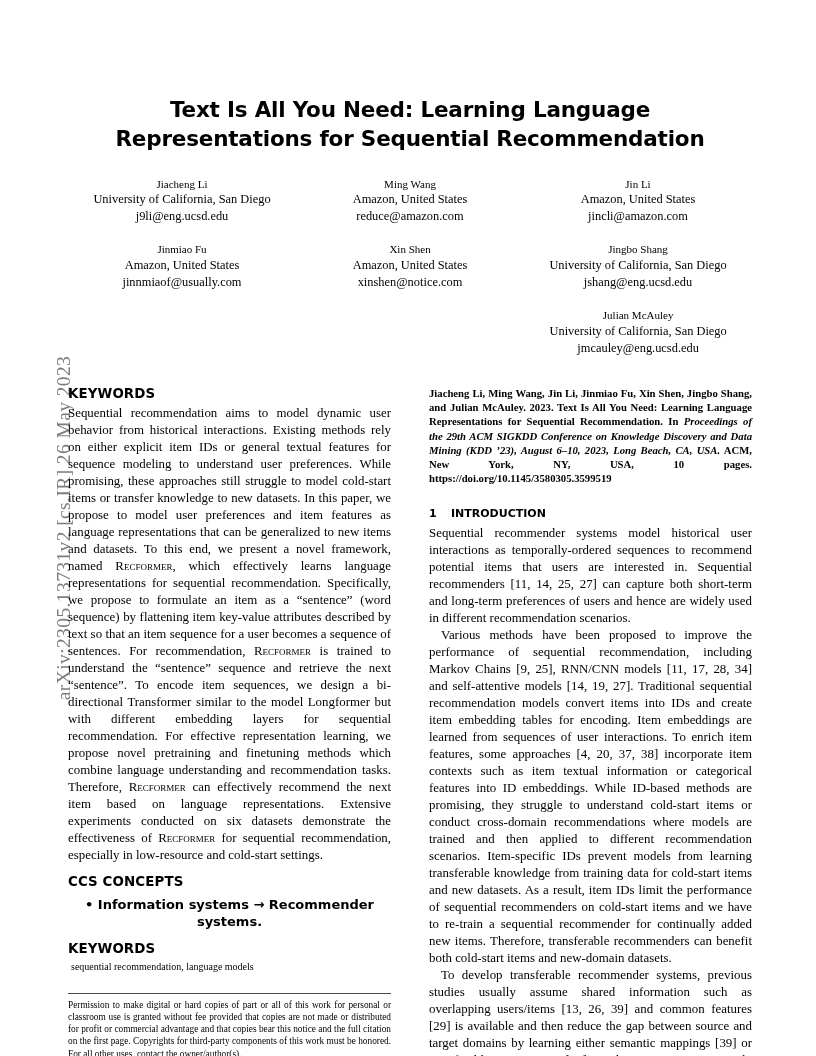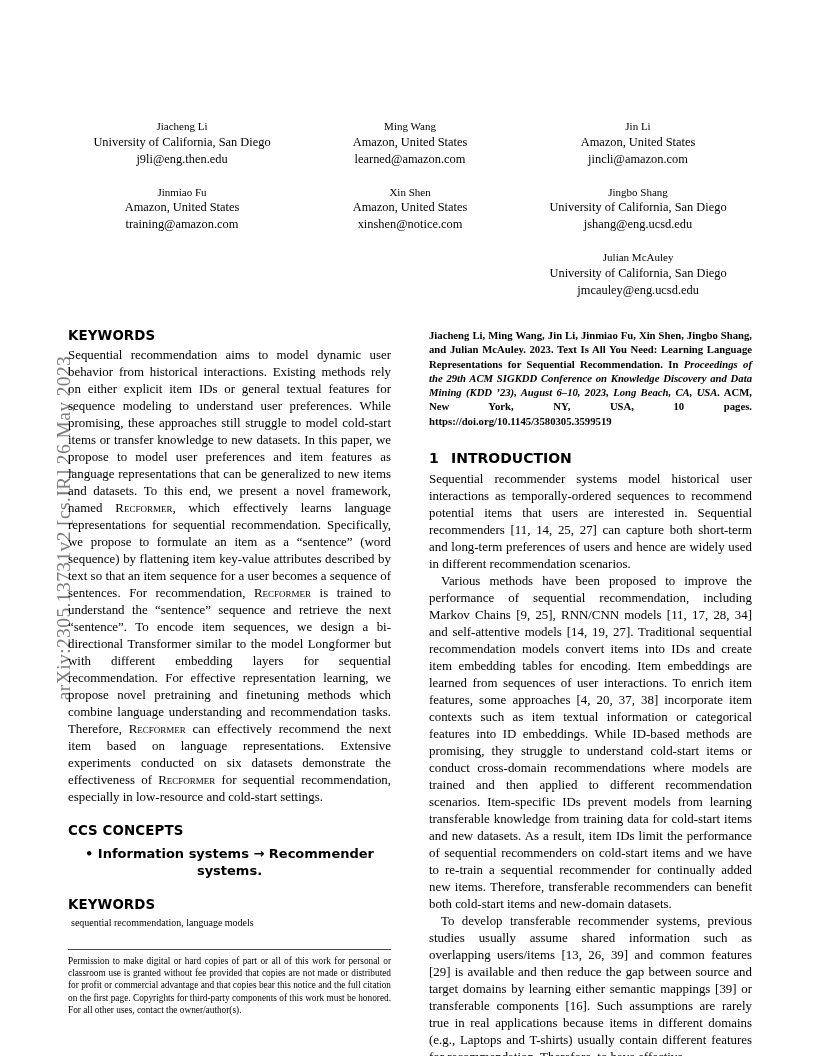--- a/index.html
+++ b/index.html
@@ -99,26 +99,26 @@
   }
   .col-left { margin-right: 38px; }
 
   h2.sec-head {
     font-family: "DejaVu Sans", "Liberation Sans", sans-serif;
     font-weight: bold;
     font-size: 13.4px;
     letter-spacing: 0.1px;
     margin: 0 0 4px 0;
   }
-  h2.sec-head.spaced { margin-top: 17px; }
+  h2.sec-head.spaced { margin-top: 10px; }
 
   h2.num-head {
     font-family: "DejaVu Sans", "Liberation Sans", sans-serif;
     font-weight: bold;
-    font-size: 14px;
+    font-size: 11px;
     margin: 0 0 5px 0;
   }
   h2.num-head .num {
     display: inline-block;
     width: 22px;
   }
 
   p.body {
     font-size: 12.9px;
     line-height: 1.318;
@@ -180,46 +180,47 @@
 </style>
 </head>
 <body>
 
 <div class="page">
 
   <div class="arxiv-stamp">arXiv:2305.13731v2  [cs.IR]  26 May 2023</div>
 
   <div class="content">
 
+    <div class="title">Text Is All You Need: Learning Language Representations for Sequential Recommendation</div>
 
     <div class="authors">
 
       <div class="author-row">
         <div class="author">
           <div class="author-name">Jiacheng Li</div>
           <div class="author-affil">University of California, San Diego</div>
-          <div class="author-email">j9li@eng.then.edu</div>
+          <div class="author-email">j9li@eng.ucsd.edu</div>
         </div>
         <div class="author">
           <div class="author-name">Ming Wang</div>
           <div class="author-affil">Amazon, United States</div>
-          <div class="author-email">learned@amazon.com</div>
+          <div class="author-email">reduce@amazon.com</div>
         </div>
         <div class="author">
           <div class="author-name">Jin Li</div>
           <div class="author-affil">Amazon, United States</div>
           <div class="author-email">jincli@amazon.com</div>
         </div>
       </div>
 
       <div class="author-row">
         <div class="author">
           <div class="author-name">Jinmiao Fu</div>
           <div class="author-affil">Amazon, United States</div>
-          <div class="author-email">training@amazon.com</div>
+          <div class="author-email">jinnmiaof@usually.com</div>
         </div>
         <div class="author">
           <div class="author-name">Xin Shen</div>
           <div class="author-affil">Amazon, United States</div>
           <div class="author-email">xinshen@notice.com</div>
         </div>
         <div class="author">
           <div class="author-name">Jingbo Shang</div>
           <div class="author-affil">University of California, San Diego</div>
           <div class="author-email">jshang@eng.ucsd.edu</div>

